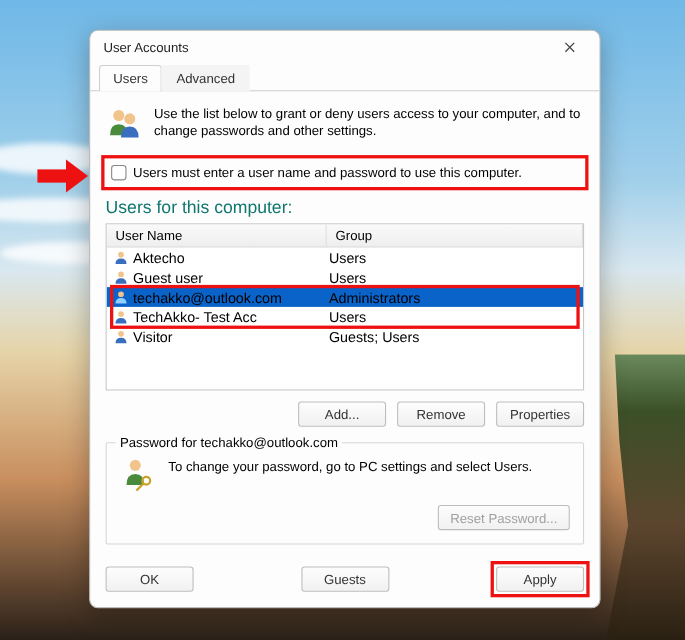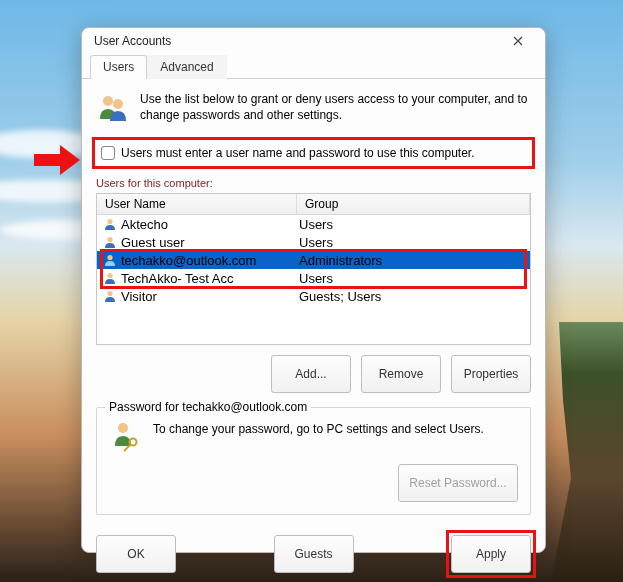--- a/index.html
+++ b/index.html
@@ -138,23 +138,23 @@
     font-size: 12px;
   }
   .chk {
     width: 14px; height: 14px;
     border: 1px solid #888;
     border-radius: 3px;
     background: #fff;
   }
 
   .list-label {
-    font-size: 11px;
+    font-size: 16px;
     margin: 2px 0 4px 0;
-    color: #7f1d1d;
+    color: #0f766e;
   }
 
   .userlist {
     border: 1px solid #c8c8c8;
     background: #fff;
     height: 152px;
     overflow: hidden;
     position: relative;
   }
   .ul-head {
@@ -195,21 +195,21 @@
   }
 
   .btnrow {
     display: flex;
     justify-content: flex-end;
     gap: 10px;
     margin-top: 10px;
   }
   .wbtn {
     min-width: 80px;
-    height: 38px;
+    height: 23px;
     border: 1px solid #bdbdbd;
     border-radius: 3px;
     background: linear-gradient(#fdfdfd,#f1f1f1);
     font-size: 12px;
     color: #333;
     display:flex; align-items:center; justify-content:center;
     padding: 0 10px;
   }
   .wbtn.disabled { color: #a0a0a0; }
 

